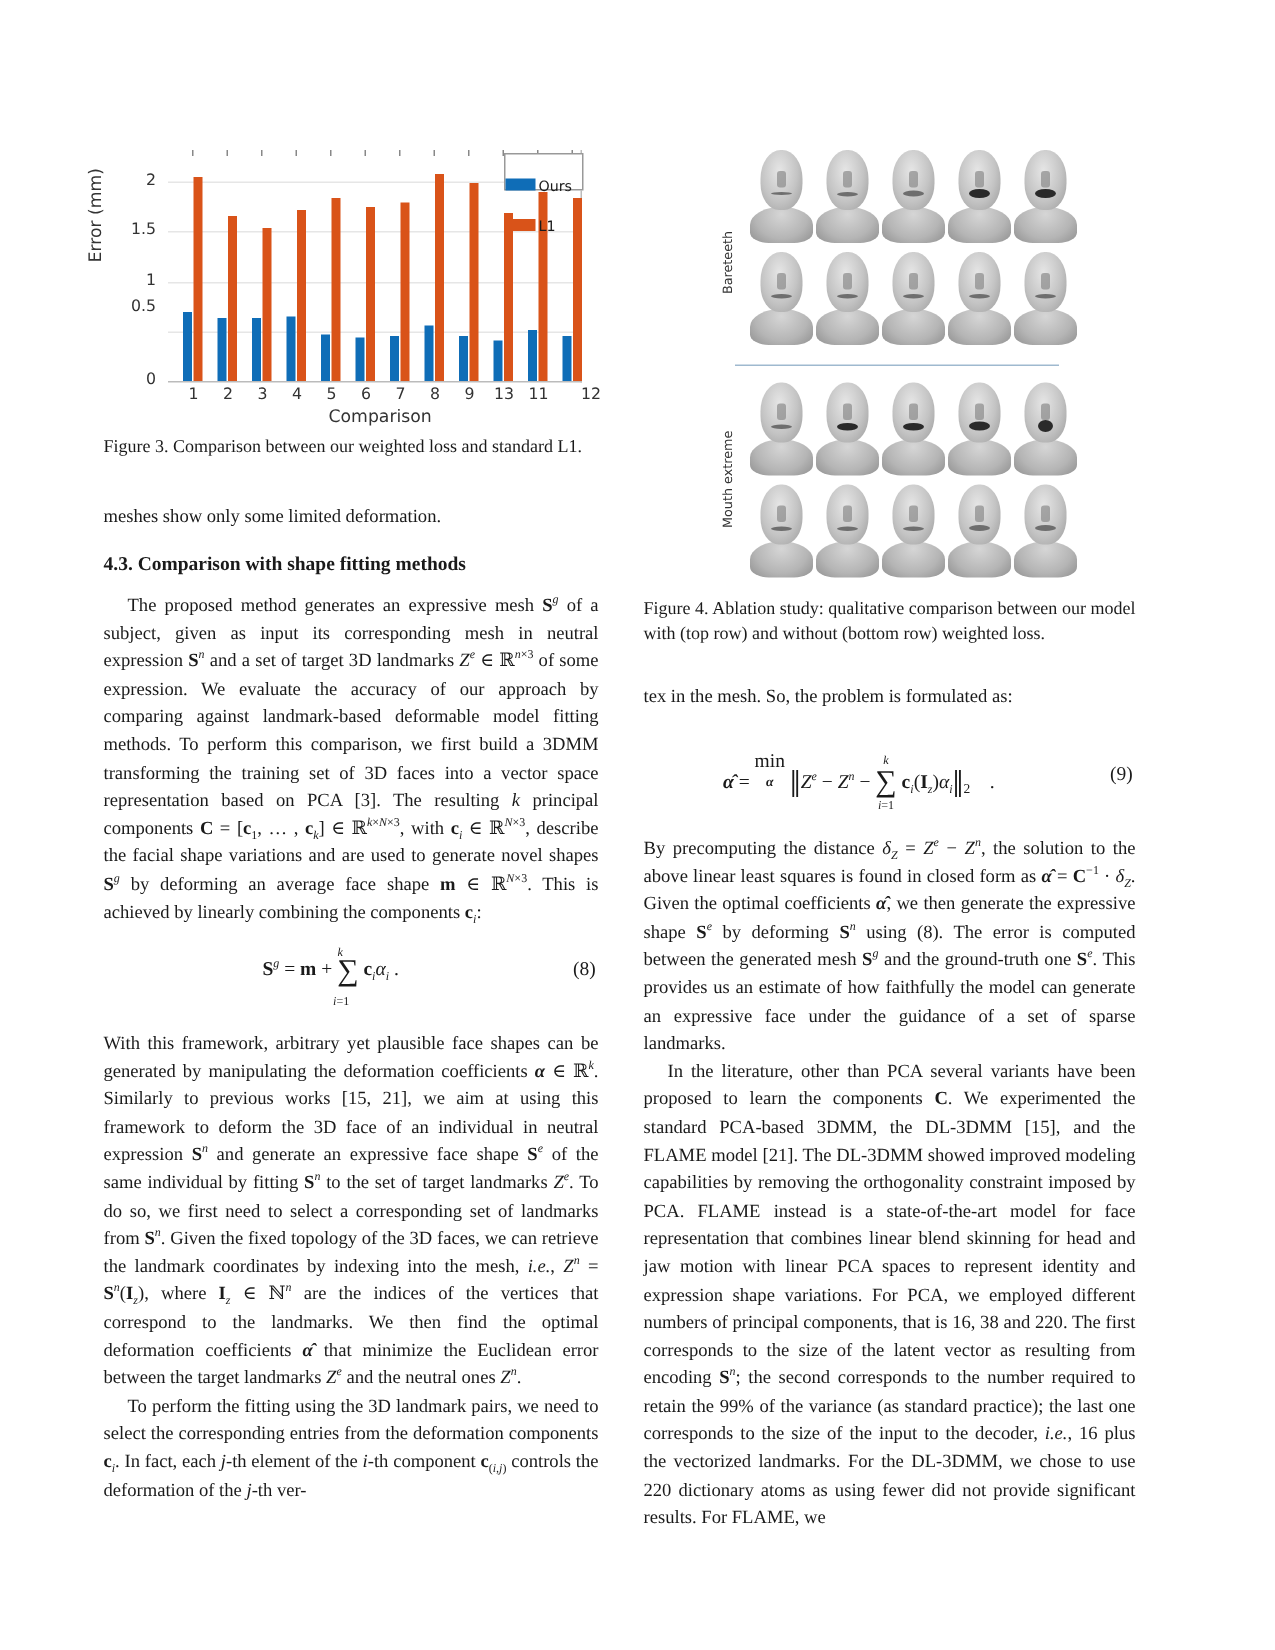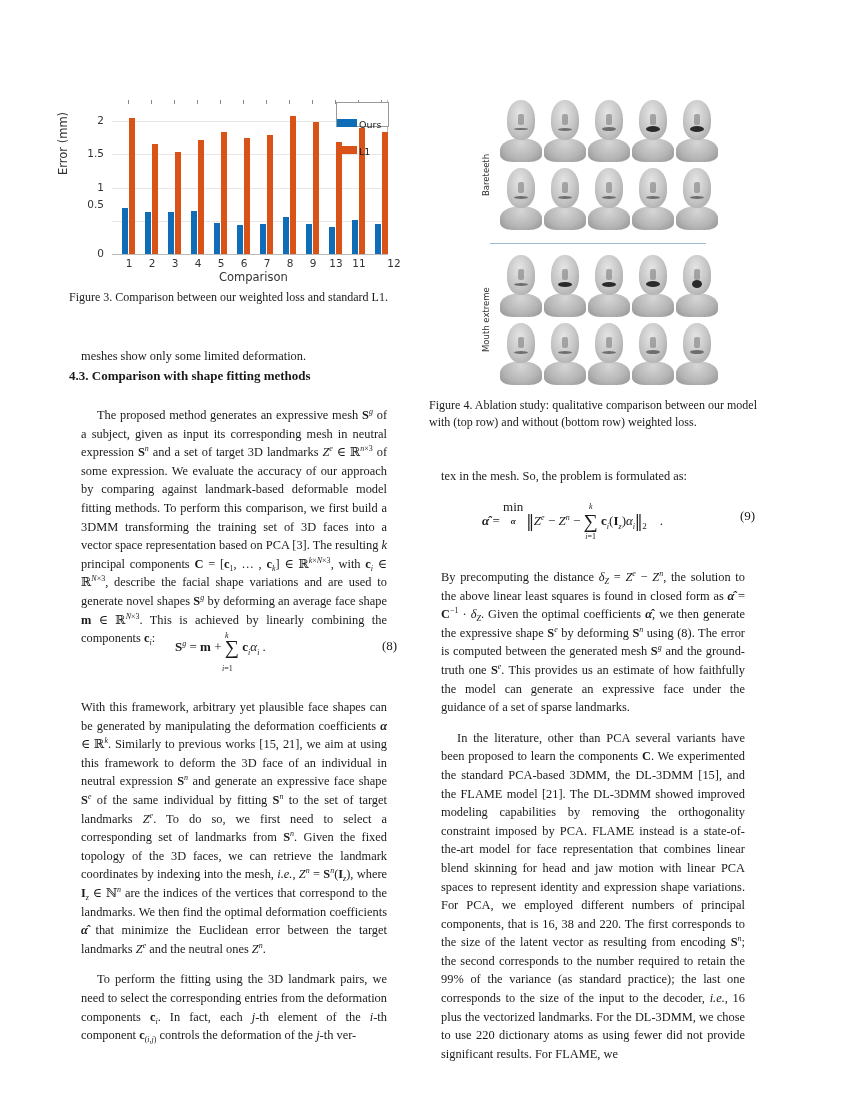--- a/index.html
+++ b/index.html
@@ -1,19 +1,19 @@
 <!DOCTYPE html>
 <html><head>
 <meta charset="utf-8">
 <style>
   html, body { margin:0; padding:0; background:#fff; }
   body { width:850px; height:1100px; position:relative; overflow:hidden;
          font-family:"Liberation Serif", "DejaVu Serif", serif; color:#1a1a1a; }
   .col { position:absolute; font-size:12.4px; line-height:18.6px; text-align:justify; }
-  .col p { margin:12px; }
+  .col p { margin:0; }
   .indent { text-indent:16px; }
   .left { left:69px; width:330px; }
   .right { left:429px; width:328px; }
   .caption { position:absolute; font-size:12px; line-height:16.5px; text-align:justify; }
   .heading { position:absolute; left:69px; top:368px; font-weight:bold; font-size:13px; }
   .eq { position:absolute; font-size:13px; }
   .eqnum { position:absolute; font-size:13px; }
   i, .it { font-style:italic; }
   sup, sub { font-size:8px; line-height:0; }
   

